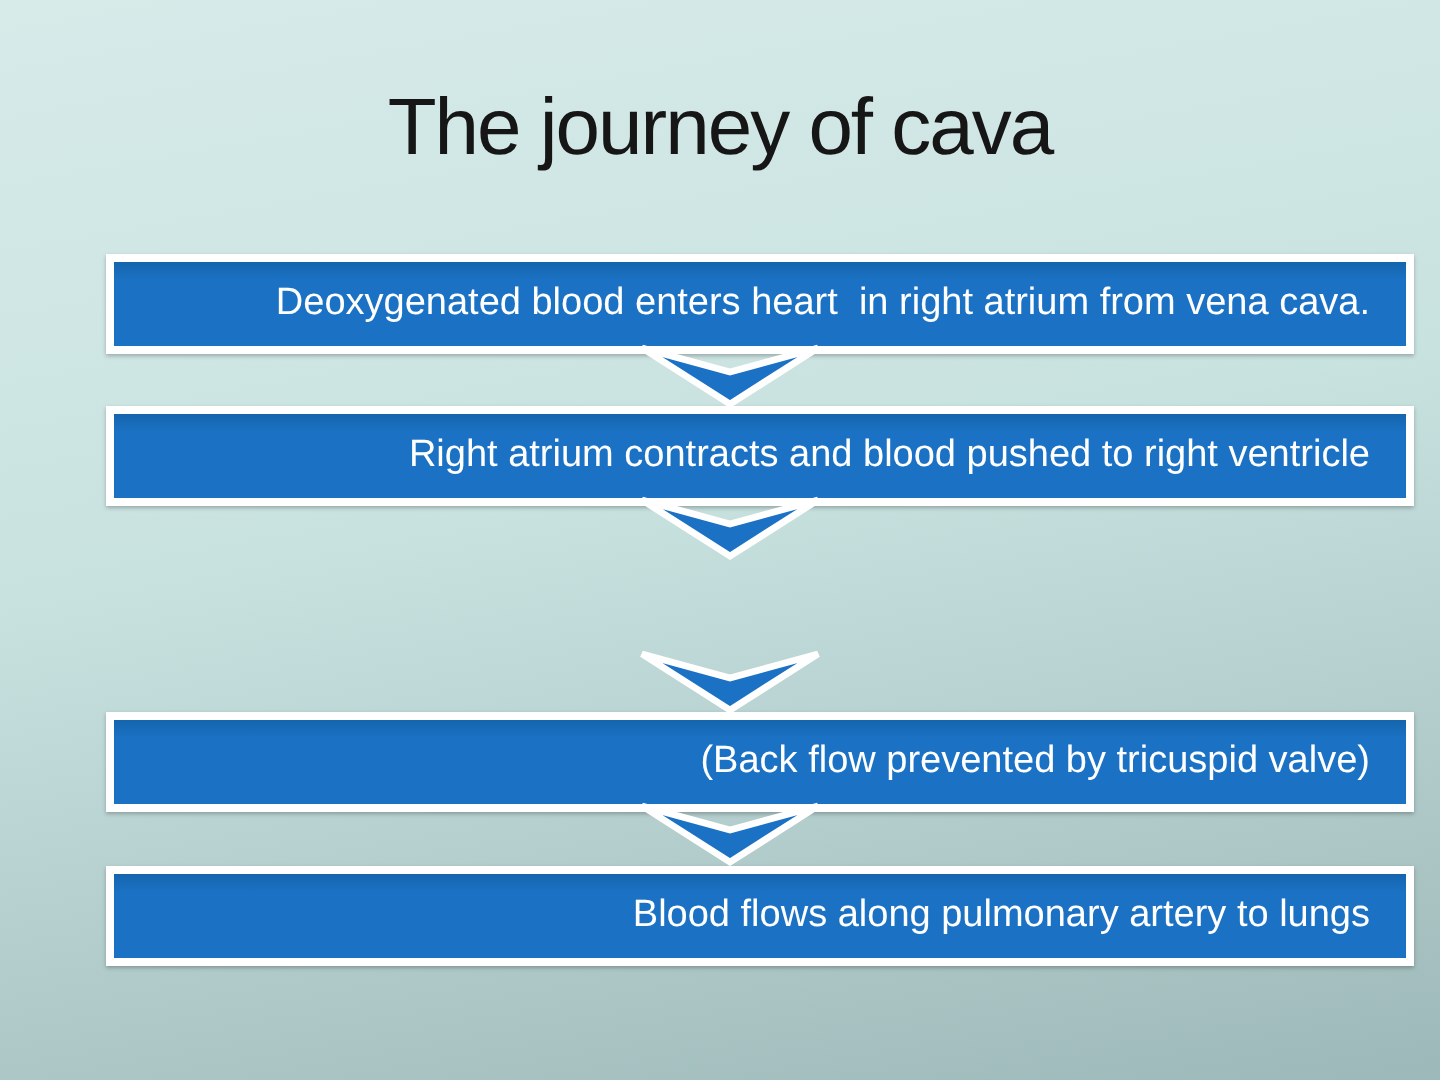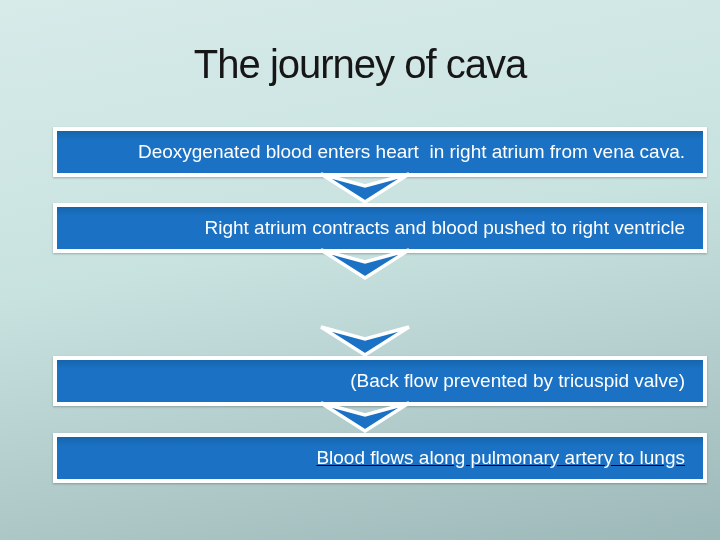--- a/index.html
+++ b/index.html
@@ -42,21 +42,21 @@
     font-size: 19px;
     text-align: center;
     white-space: pre-wrap;
     line-height: 1.1;
     padding: 0 18px;
   }
   .box-1 { top: 127px; }
   .box-2 { top: 203px; }
   .box-3 { top: 280px; }
   .box-4 { top: 356px; padding-left: 35px; }
-  .box-5 { top: 433px; text-decoration: underline; }
+  .box-5 { top: 433px; }
   .flow-arrow {
     position: absolute;
     left: 319px;
     width: 92px;
     height: 32px;
     z-index: 5;
   }
   .arrow-1 { top: 172px; }
   .arrow-2 { top: 248px; }
   .arrow-3 { top: 325px; }

